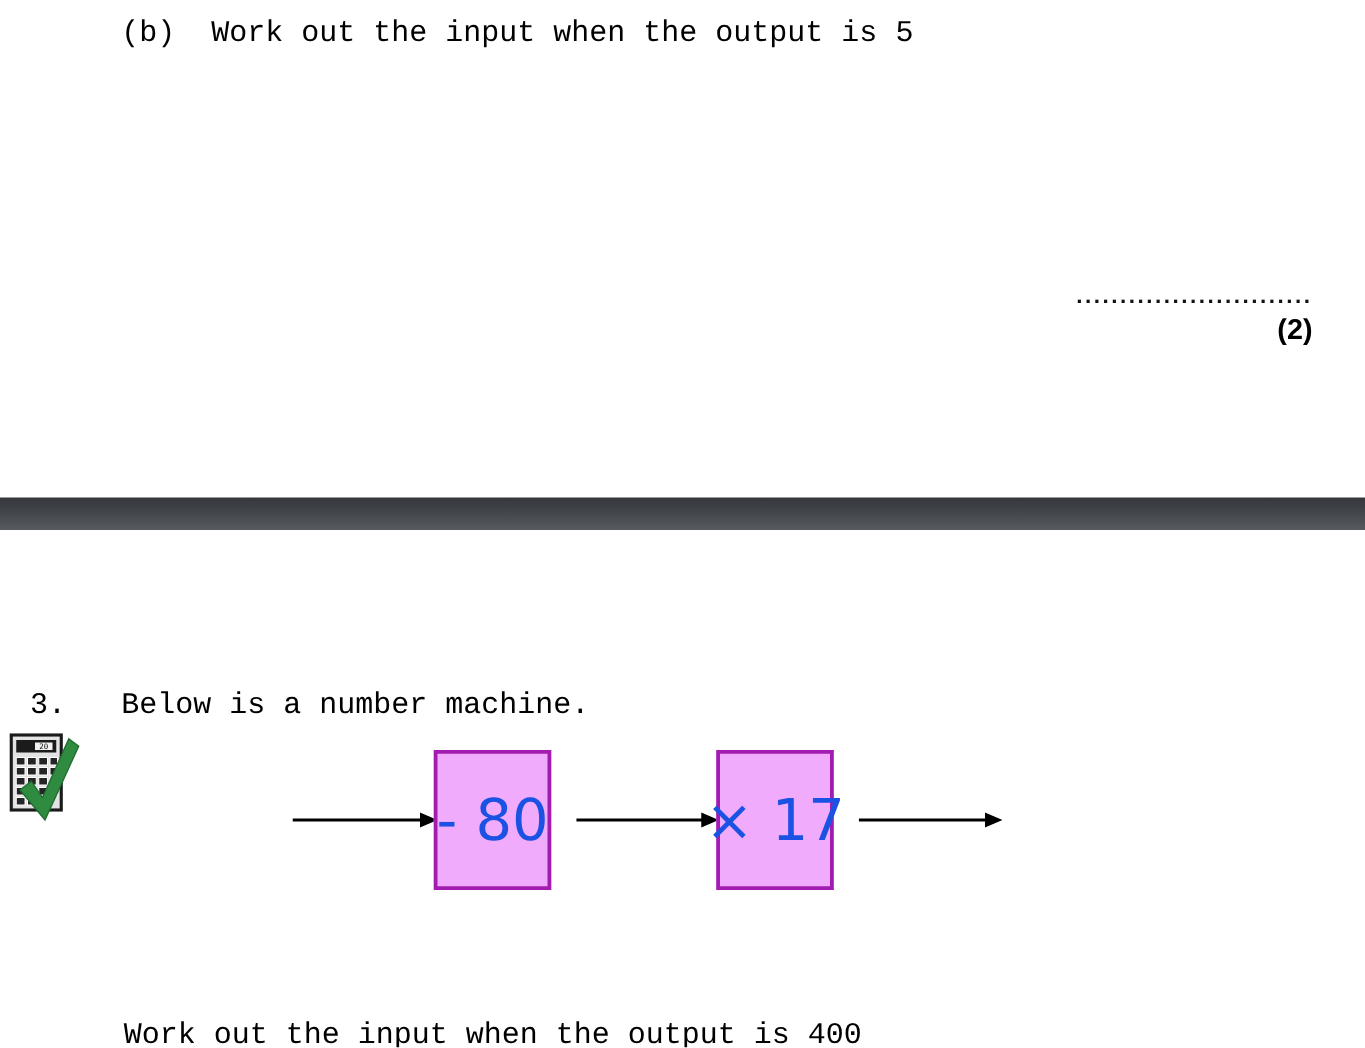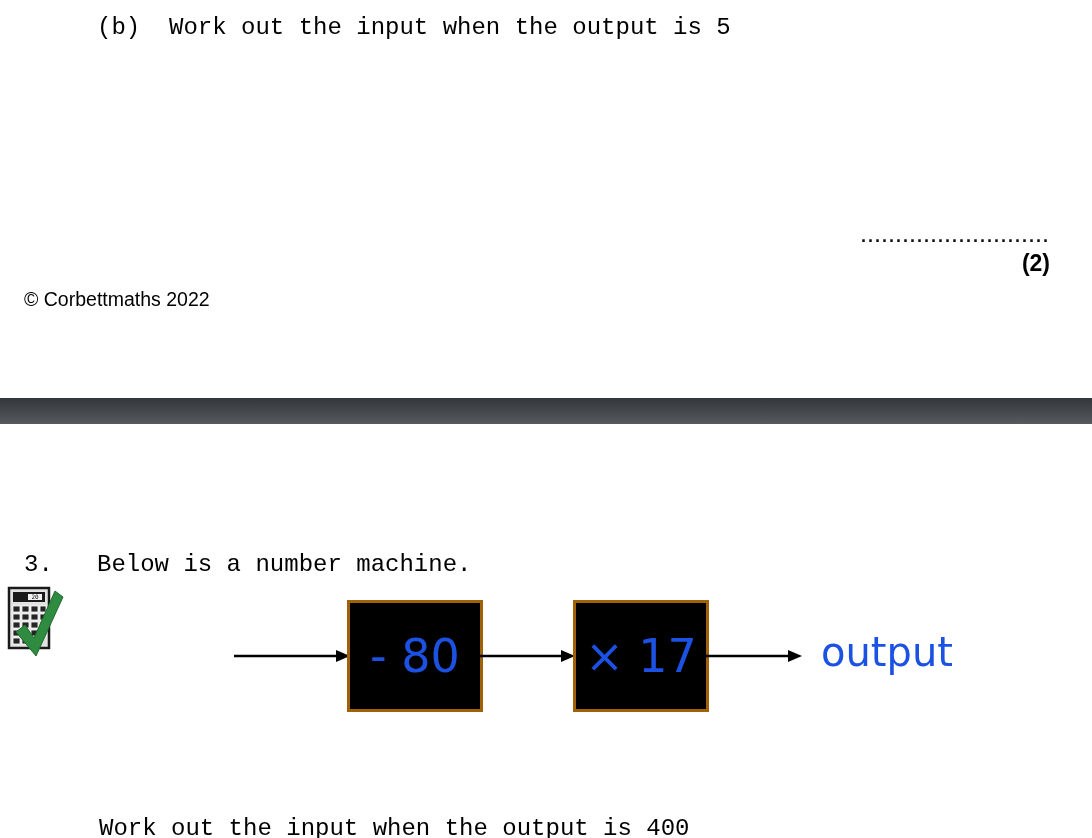--- a/index.html
+++ b/index.html
@@ -76,25 +76,25 @@
     font-weight: 500;
     color: #1c52e3;
     white-space: pre;
   }
   .machine-input  { left: 126px; top: 629px; }
   .machine-output { left: 821px; top: 629px; }
 
   .machine-box {
     position: absolute;
     top: 600px;
-    width: 136px;
+    width: 94px;
     height: 112px;
     box-sizing: border-box;
-    border: 3px solid #a16207;
-    background: #000000;
+    border: 3px solid #a21caf;
+    background: #f0abfc;
     display: flex;
     align-items: center;
     justify-content: center;
     font-family: "DejaVu Sans", sans-serif;
     font-size: 46px;
     font-weight: 500;
     color: #1c52e3;
     white-space: pre;
   }
   .machine-box-1 { left: 347px; }
@@ -113,21 +113,20 @@
 <body>
 
 <div id="page">
 
   <div class="doc-text part-b">(b)  Work out the input when the output is 5</div>
 
   <div class="answer-dots">...........................</div>
 
   <div class="marks">(2)</div>
 
-  <div class="copyright">© Corbettmaths 2022</div>
 
   <div class="page-divider"></div>
 
   <div class="doc-text q3-number">3.</div>
 
   <div class="calc-icon-wrap">
     <svg width="58" height="74" viewBox="0 0 58 74">
 
       <rect x="3" y="2" width="40" height="60" fill="#e3e3e3" stroke="#1a1a1a" stroke-width="2.5"></rect>
 
@@ -179,17 +178,16 @@
 
   <div class="machine-box machine-box-2">
     <span>× 17</span>
   </div>
 
   <svg class="arrow arrow-3" viewBox="0 0 115 16">
     <line x1="0" y1="8" x2="102" y2="8" stroke="#000" stroke-width="2.4"></line>
     <polygon points="101,2 115,8 101,14" fill="#000"></polygon>
   </svg>
 
-  <div class="machine-label machine-output">output</div>
 
   <div class="doc-text q3-prompt">Work out the input when the output is 400</div>
 
 </div>
 
 </body></html>

